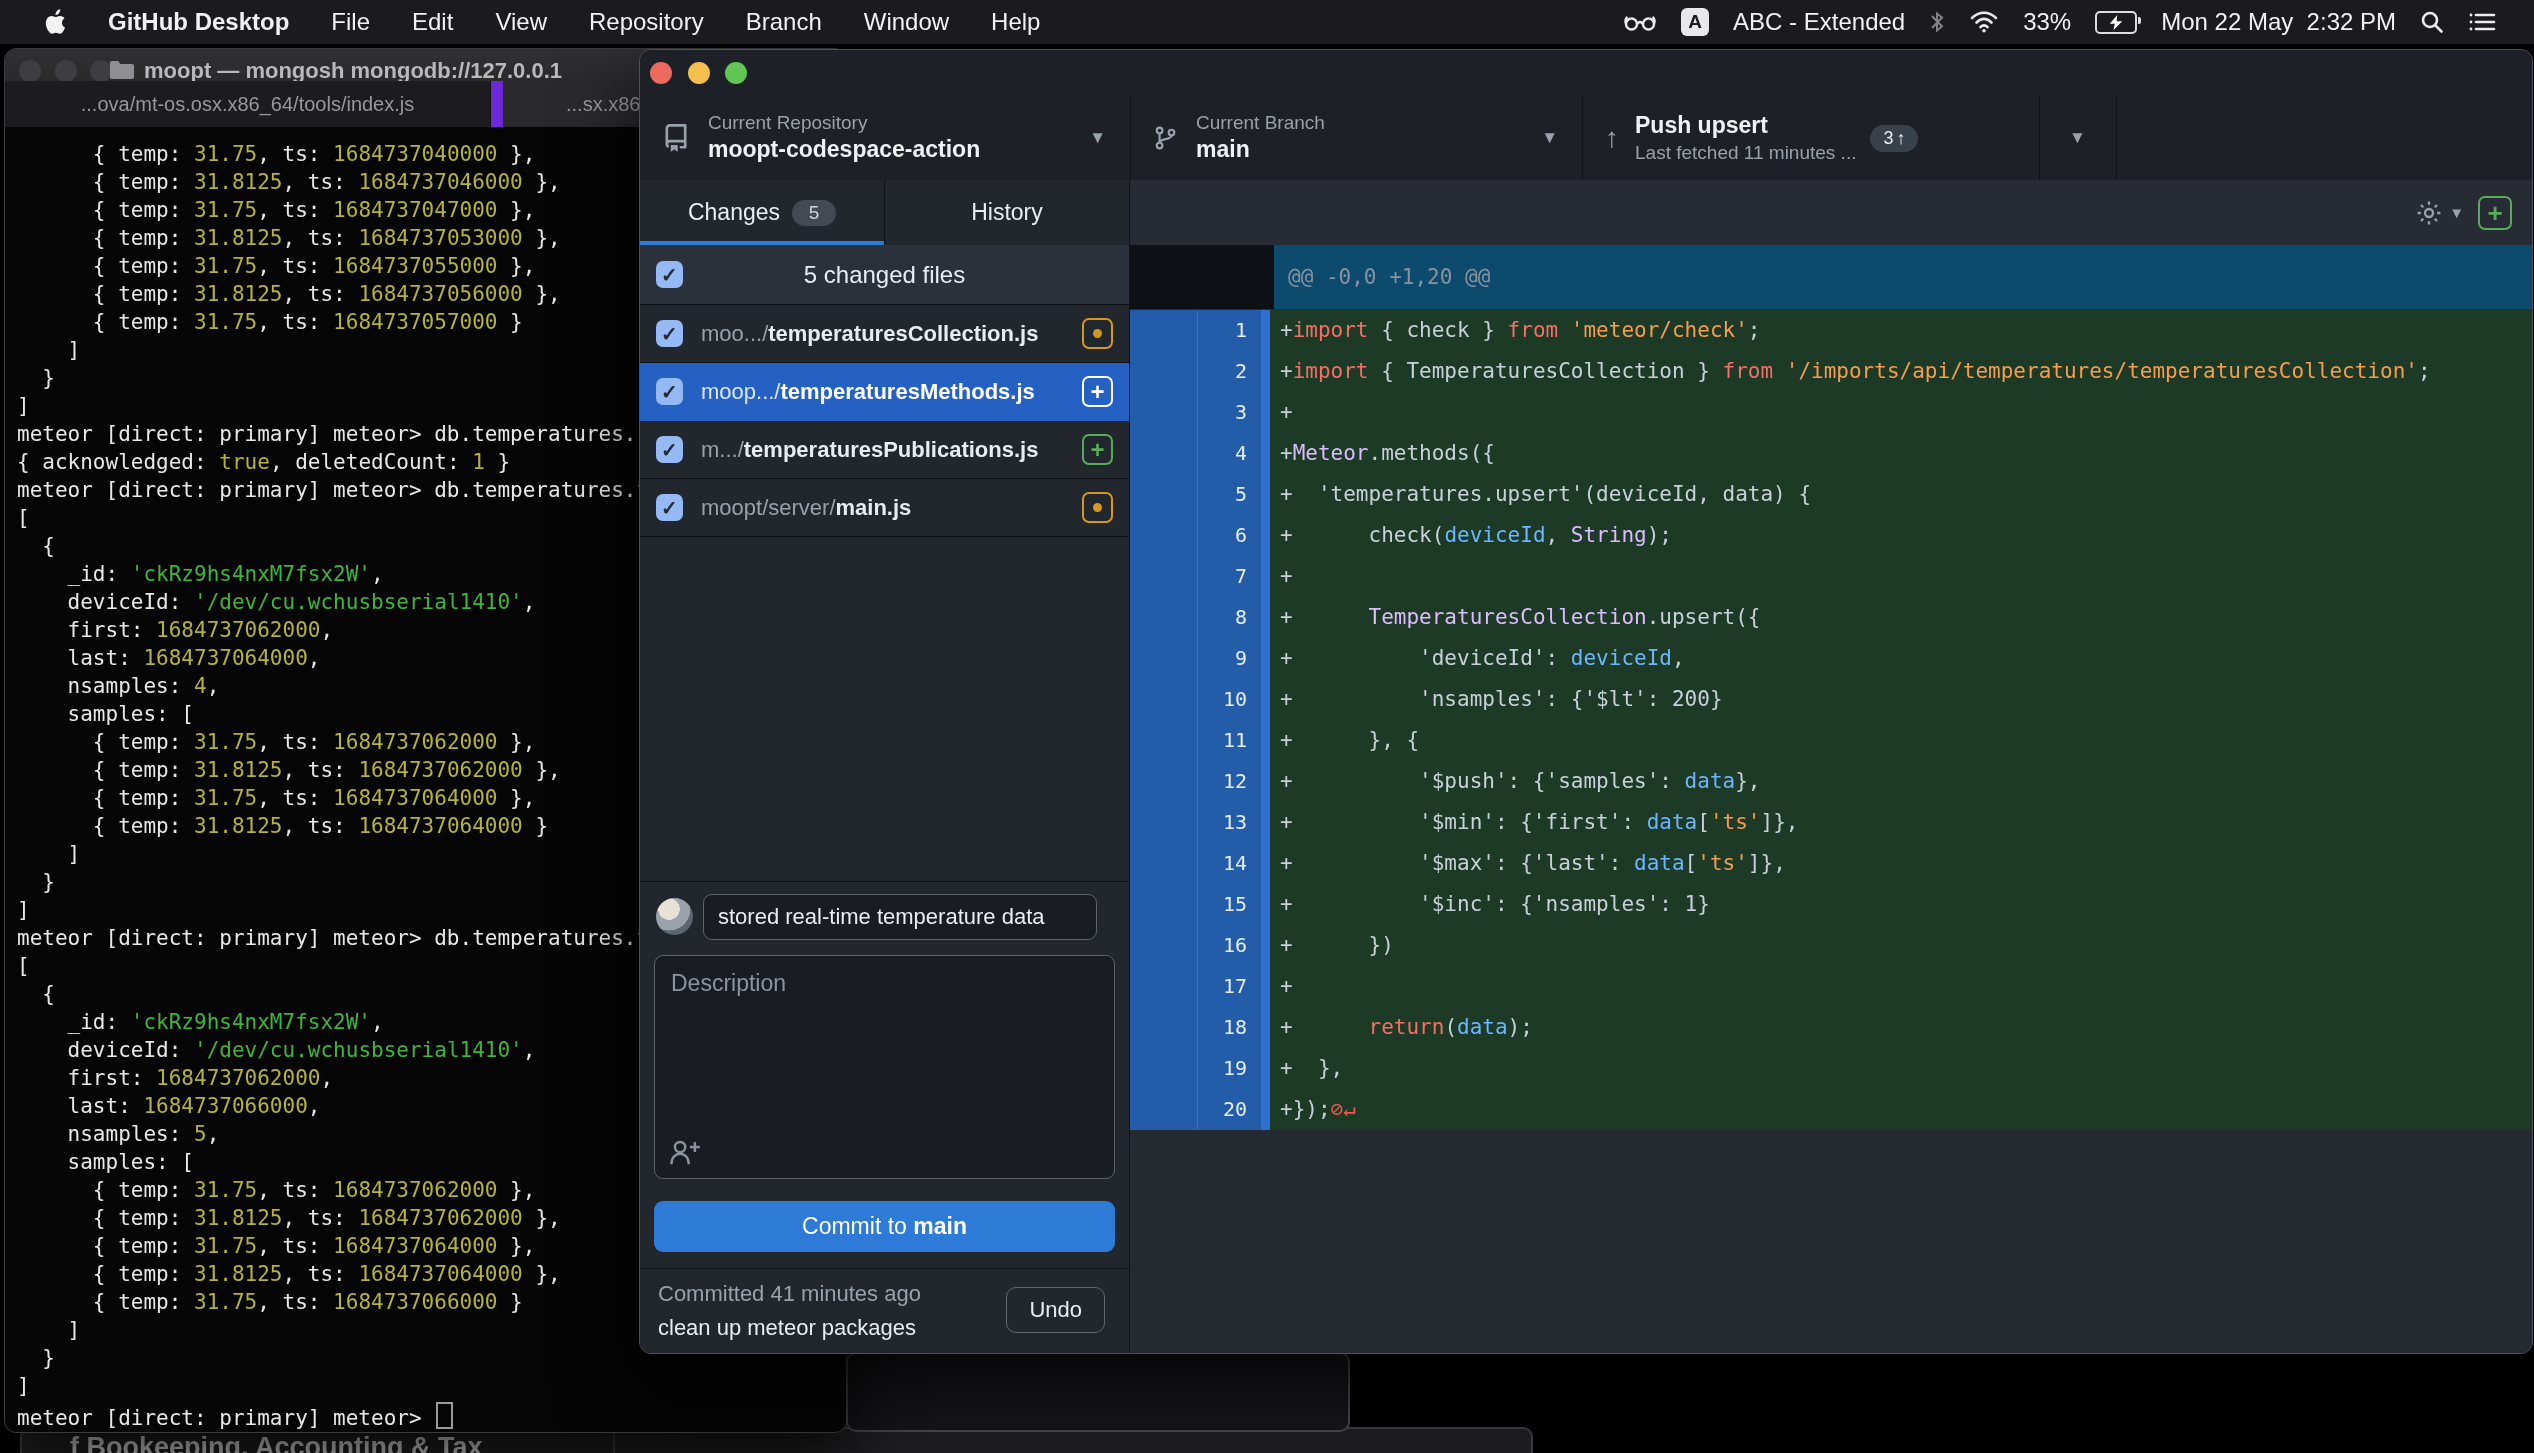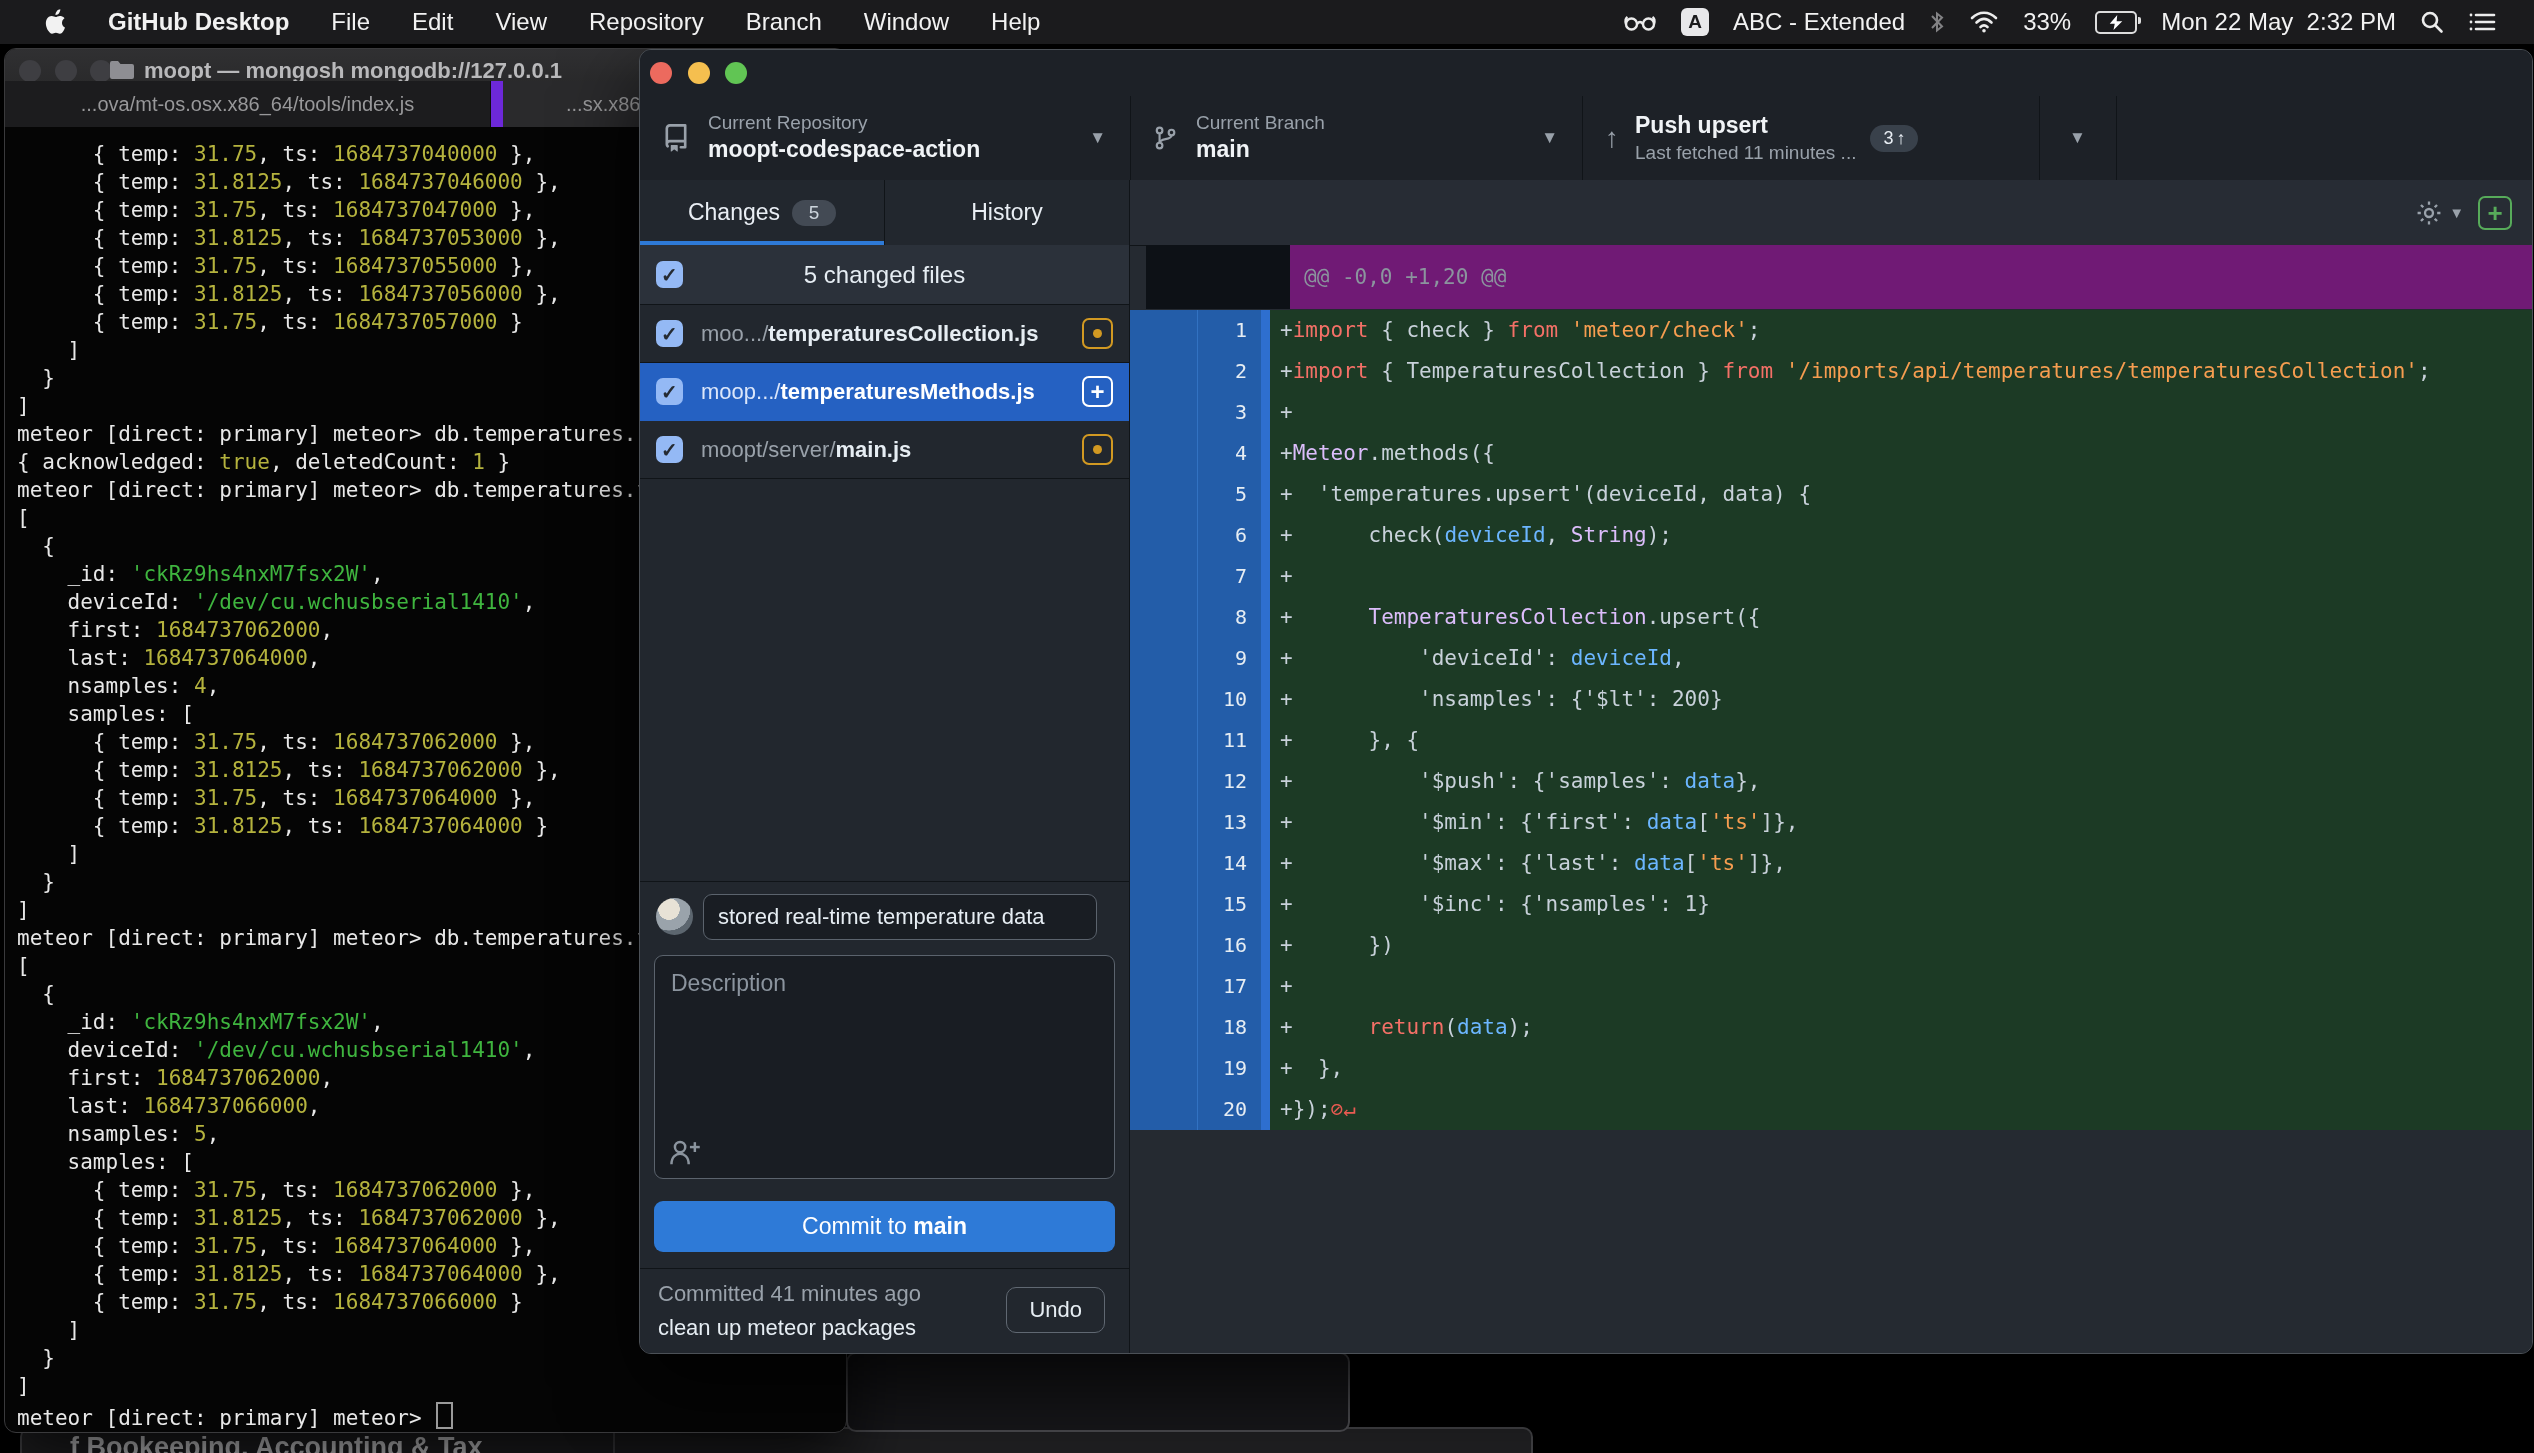--- a/index.html
+++ b/index.html
@@ -116,21 +116,21 @@
   #gh-diff{position:absolute;left:490px;top:130px;right:0;bottom:0;background:#252a31;}
   #diff-header{position:absolute;left:0;top:0;right:0;height:65px;background:#272c34;
     border-bottom:1px solid #101418;display:flex;align-items:center;font-size:22px;}
   #diff-path{margin-left:22px;white-space:nowrap;overflow:hidden;}
   #diff-path .pfx{color:#99a1aa;}
   #diff-path .fname{color:#e6edf3;font-weight:600;}
   #diff-hdr-icons{margin-left:auto;display:flex;align-items:center;gap:14px;margin-right:20px;}
   .gear-wrap{display:flex;align-items:center;gap:6px;color:#99a1aa;}
   .plus-box{width:30px;height:30px;border:2.5px solid #57ab5a;border-radius:7px;color:#57ab5a;
     display:flex;align-items:center;justify-content:center;font-size:26px;font-weight:700;line-height:0;}
-  #hunk-row{position:absolute;left:16px;top:65px;right:0;height:64px;background:#701a75;}
+  #hunk-row{position:absolute;left:0;top:65px;right:0;height:64px;background:#0c4a6e;}
   #hunk-gutter{position:absolute;left:0;top:0;width:144px;height:100%;background:#0d1116;}
   #hunk-text{position:absolute;left:158px;top:50%;transform:translateY(-50%);
     font-family:"DejaVu Sans Mono",monospace;font-size:21px;color:#8b949e;white-space:pre;}
   #diff-lines{position:absolute;left:0;top:130px;right:0;}
   .d-row{height:41px;display:flex;}
   .d-ga{width:67px;background:#235da9;border-right:1px solid #3272c2;flex:none;}
   .d-gb{width:63px;background:#235da9;flex:none;color:#e6edf3;font-family:"DejaVu Sans Mono",monospace;
     font-size:20px;text-align:right;padding-right:14px;line-height:41px;box-sizing:border-box;}
   .d-strip{width:9px;background:#2e6fcf;flex:none;}
   .d-code{flex:1;background:#1c3a25;font-family:"DejaVu Sans Mono",monospace;font-size:21px;
@@ -356,20 +356,25 @@
           <span class="file-label"><span class="file-prefix">moo.../</span><span class="file-name">temperaturesCollection.js</span></span>
           <span class="status modified"></span>
         </div>
         <div class="file-row selected">
           <span class="cb"></span>
           <span class="file-label"><span class="file-prefix">moop.../</span><span class="file-name">temperaturesMethods.js</span></span>
           <span class="status added"></span>
         </div>
         <div class="file-row">
           <span class="cb"></span>
+          <span class="file-label"><span class="file-prefix">m.../</span><span class="file-name">temperaturesPublications.js</span></span>
+          <span class="status added"></span>
+        </div>
+        <div class="file-row">
+          <span class="cb"></span>
           <span class="file-label"><span class="file-prefix">moopt/server/</span><span class="file-name">main.js</span></span>
           <span class="status modified"></span>
         </div>
       </div>
 
     <div id="commit-box">
       <div id="avatar"></div>
       <input id="summary-input" value="stored real-time temperature data" style="">
       <div id="desc-box">
         <textarea placeholder="Description" style=""></textarea>

